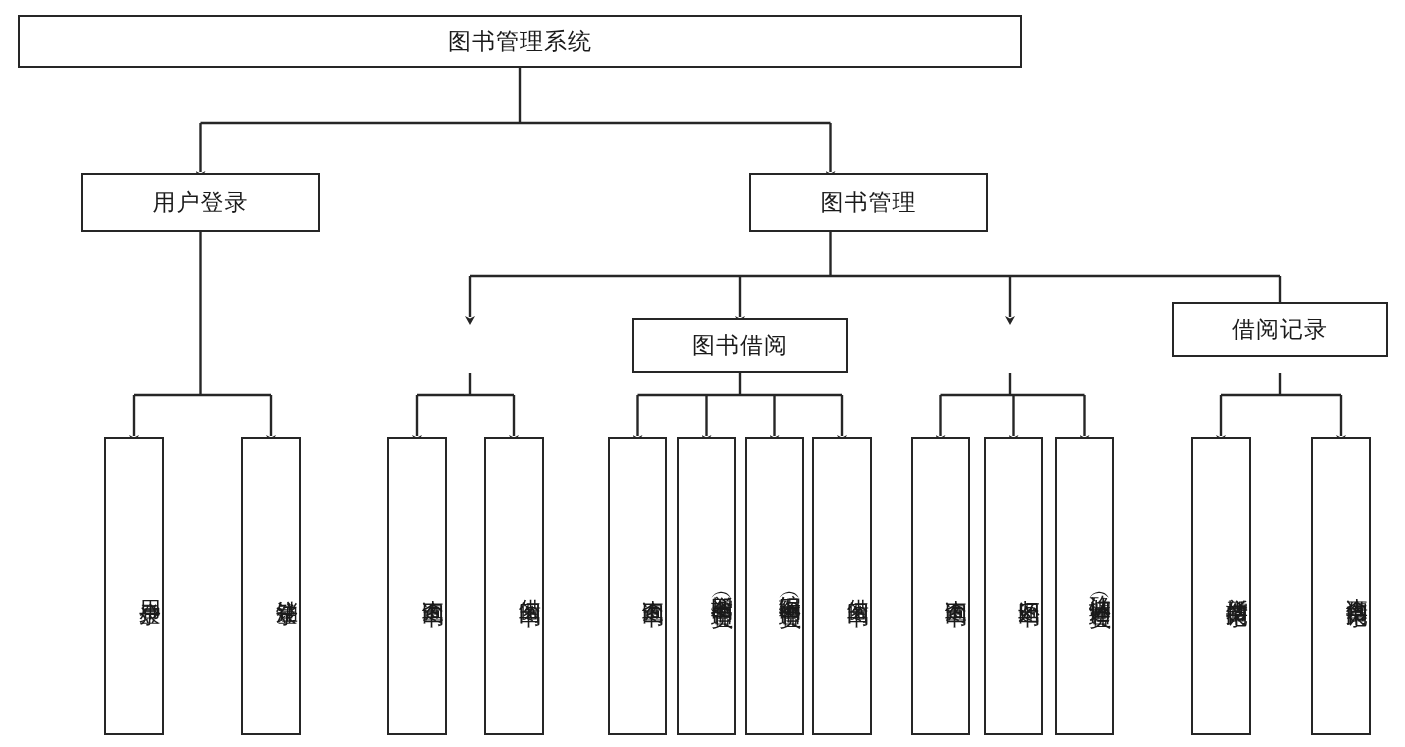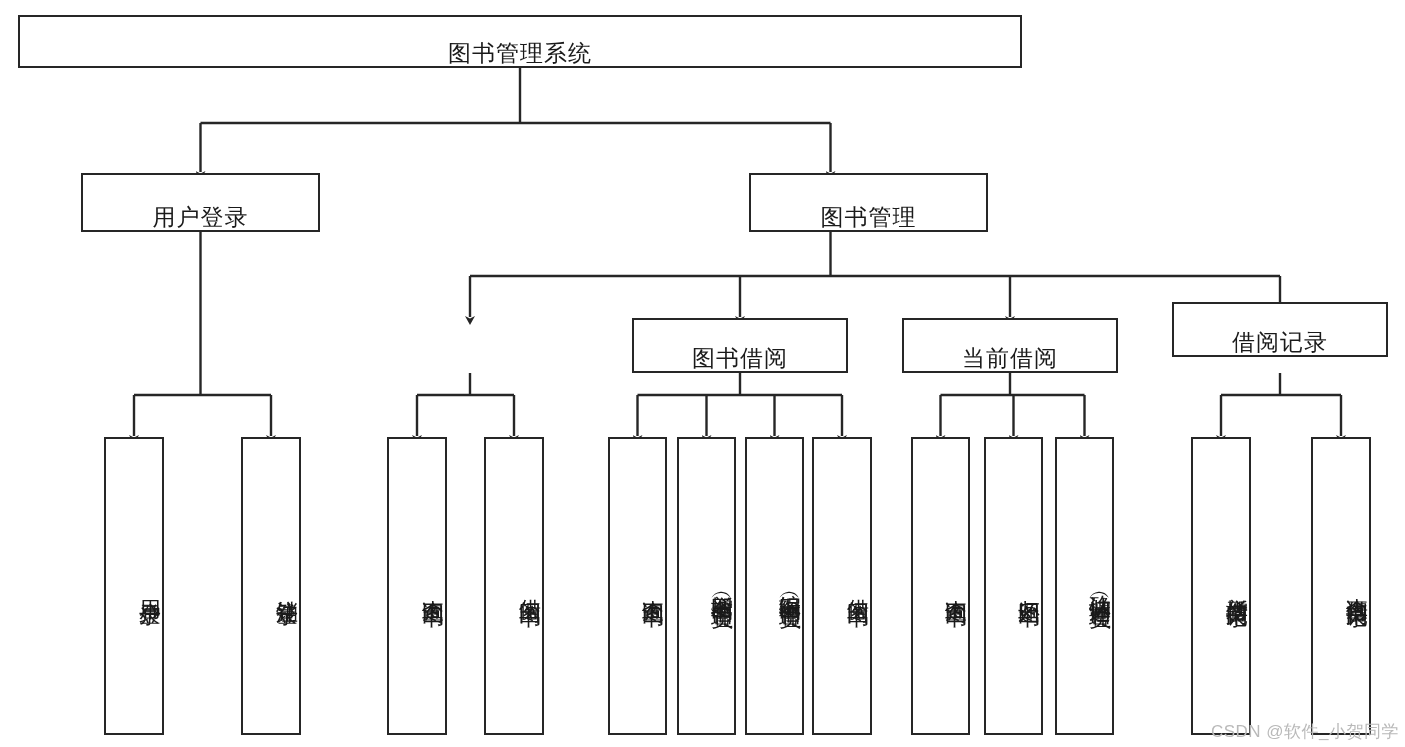--- a/index.html
+++ b/index.html
@@ -19,21 +19,21 @@
     left:0;top:0;
     width:1405px;height:747px;
     pointer-events:none;
   }
   .node{
     position:absolute;
     box-sizing:border-box;
     border:2px solid #262626;
     background:#ffffff;
     display:flex;
-    align-items:flex-end;
+    align-items:center;
     justify-content:center;
     color:#1a1a1a;
   }
   .node.h{
     font-size:23px;
     letter-spacing:1px;
     line-height:1.1;
   }
   .node.v{
     font-size:22px;
@@ -121,23 +121,20 @@
 
   <div class="node h" style="left: 711px; top: 173px; width: 239px; height: 59px; margin-left: 38px;">
       <span>图书管理</span>
     </div>
 
 
   <div class="node h" style="left: 632px; top: 318px; width: 216px; height: 55px;">
       <span>图书借阅</span>
     </div>
 
-  <div class="node h" style="left: 902px; top: 318px; width: 216px; height: 55px;">
-      <span>当前借阅</span>
-    </div>
 
   <div class="node h" style="left: 1172px; top: 302px; width: 216px; height: 55px;">
       <span>借阅记录</span>
     </div>
 
   <div class="node v" style="left: 104px; top: 437px; width: 60px; height: 298px;">
       <span class="vtext">用户登录</span>
     </div>
 
   <div class="node v" style="left: 241px; top: 437px; width: 60px; height: 298px;">
@@ -181,15 +178,14 @@
     </div>
 
   <div class="node v" style="left: 1191px; top: 437px; width: 60px; height: 298px;">
       <span class="vtext">新增借阅记录</span>
     </div>
 
   <div class="node v" style="left: 1311px; top: 437px; width: 60px; height: 298px;">
       <span class="vtext">查询借阅记录</span>
     </div>
 
-  <div class="watermark">CSDN @软件_小贺同学</div>
 
 </div>
 
 </body></html>

